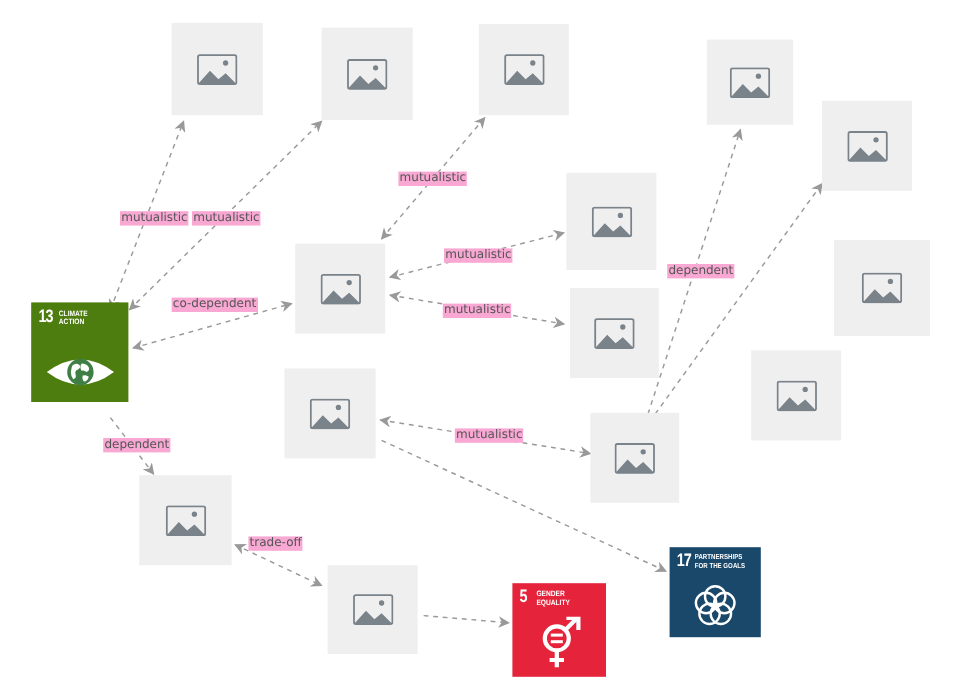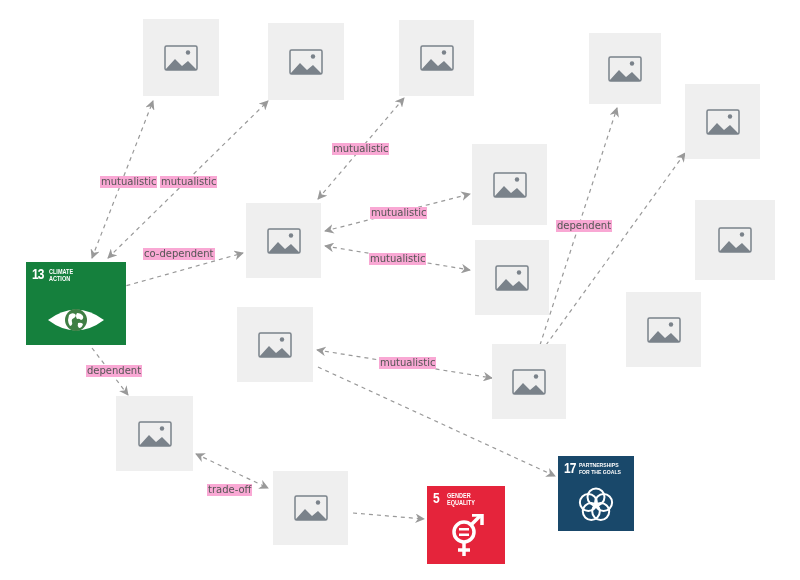--- a/index.html
+++ b/index.html
@@ -145,21 +145,21 @@
     </svg>
 </div>
 <div class="node ph" style="left:273px;top:471px;width:75px;height:74px;">
   <svg viewBox="0 0 34 26">
       <rect x="1" y="1" width="32" height="24" rx="1.5" fill="none" stroke="#7a828a" stroke-width="1.5"></rect>
       <circle cx="24" cy="7.5" r="2.2" fill="#7a828a"></circle>
       <path d="M1 25 L11 14 L18 21 L24 16 L33 25 Z" fill="#7a828a"></path>
     </svg>
 </div>
 
-<div class="node sdg" style="left:26px;top:262px;width:100px;height:83px;background:#15803d;">
+<div class="node sdg" style="left:26px;top:252px;width:81px;height:83px;background:#4d7c0f;">
   <span class="num">13</span>
   <span class="title" style="left:23px;">CLIMATE
 ACTION</span>
   <div class="emblem" style="bottom:10px;">
     <svg width="58" height="30" viewBox="0 0 58 30">
       <path d="M1 15 Q29 -6 57 15 Q29 36 1 15 Z" fill="#fff"></path>
       <circle cx="29" cy="15" r="11" fill="#3f7e44"></circle>
       <path d="M22 10 q3 -3 6 -1 q2 2 -1 4 q-3 1 -2 4 q1 3 -2 4 q-2 -3 -2 -6 z M30 8 q4 0 6 3 q1 3 -2 4 q-2 -2 -4 -1 q-2 -3 0 -6 z M31 18 q3 -1 5 1 q-1 4 -4 4 q-2 -2 -1 -5 z" fill="#fff"></path>
     </svg>
   </div>
@@ -201,13 +201,13 @@
 
 <span class="elabel" style="left:100px;top:176px;">mutualistic</span>
 <span class="elabel" style="left:160px;top:176px;">mutualistic</span>
 <span class="elabel" style="left:332px;top:143px;">mutualistic</span>
 <span class="elabel" style="left:370px;top:207px;">mutualistic</span>
 <span class="elabel" style="left:369px;top:253px;">mutualistic</span>
 <span class="elabel" style="left:143px;top:248px;">co-dependent</span>
 <span class="elabel" style="left:86px;top:365px;">dependent</span>
 <span class="elabel" style="left:379px;top:357px;">mutualistic</span>
 <span class="elabel" style="left:556px;top:220px;">dependent</span>
-<span class="elabel" style="left:207px;top:484px;">trade-off</span>
+<span class="elabel" style="left:207px;top:447px;">trade-off</span>
 
 </body></html>

